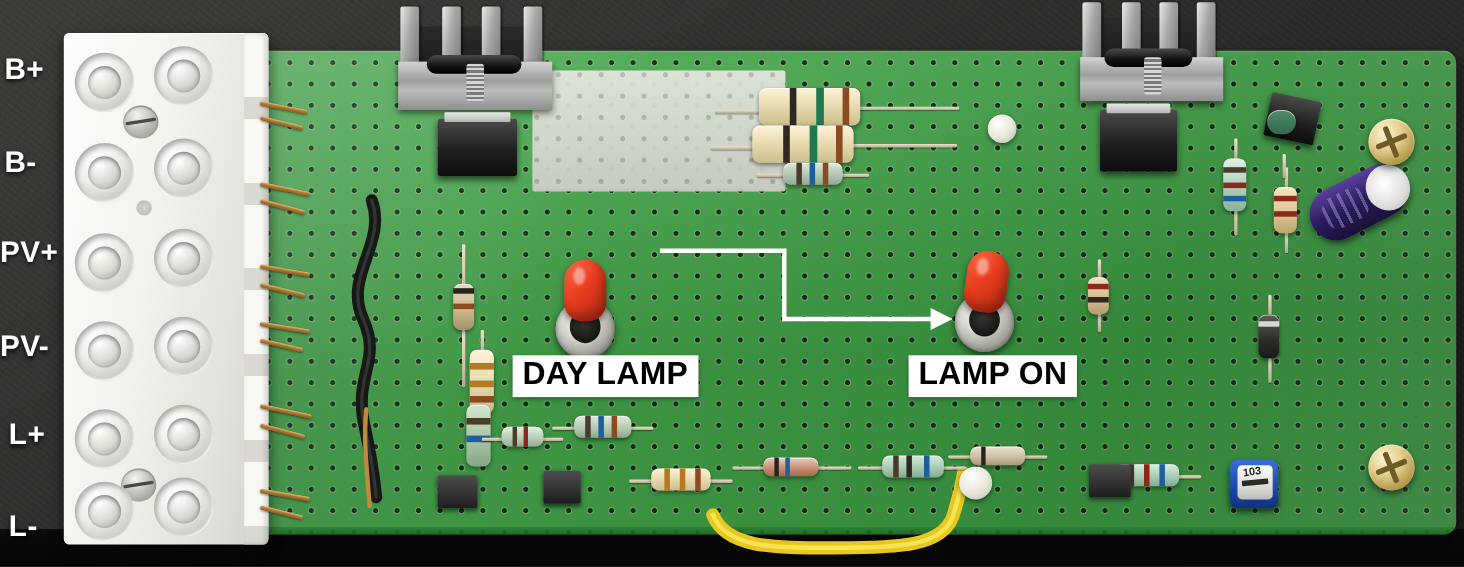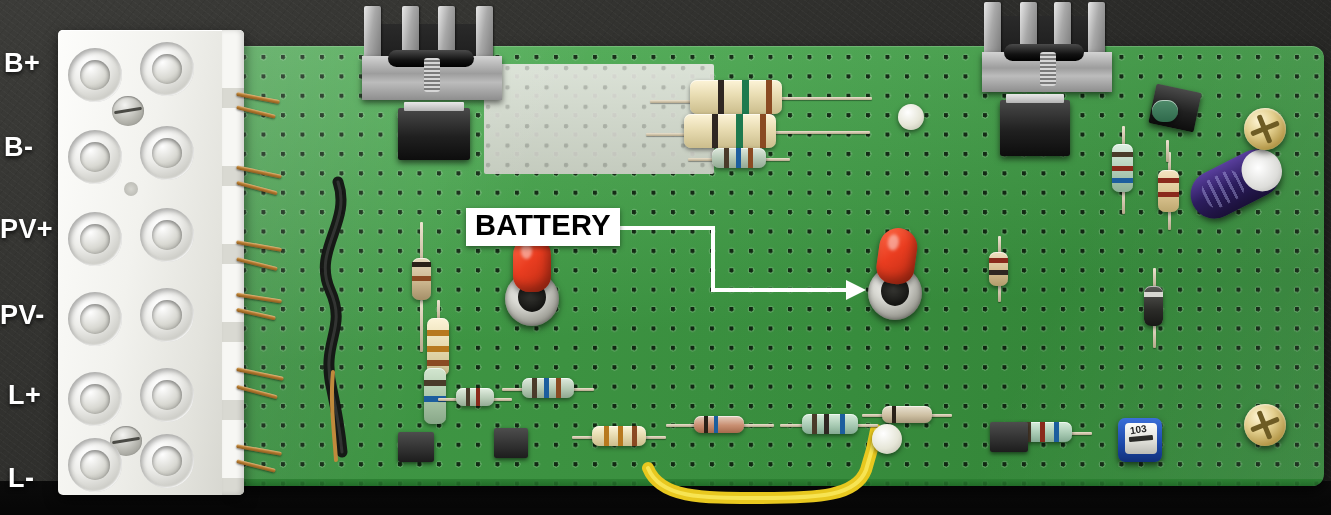--- a/index.html
+++ b/index.html
@@ -462,15 +462,16 @@
     <polygon points="866,290 846,280 846,300" fill="#ffffff"></polygon>
   </svg>
 
   <div class="tlabel" style="left:4px;top:48px;">B+</div>
   <div class="tlabel" style="left:4px;top:132px;">B-</div>
   <div class="tlabel" style="left:0px;top:214px;">PV+</div>
   <div class="tlabel" style="left:0px;top:300px;">PV-</div>
   <div class="tlabel" style="left:8px;top:380px;">L+</div>
   <div class="tlabel" style="left:8px;top:463px;">L-</div>
 
-  <div class="callout" style="left:466px;top:208px;">BATTERY</div>
+  <div class="callout" style="left:466px;top:323px;">DAY LAMP</div>
+  <div class="callout" style="left:826px;top:323px;">LAMP ON</div>
 
 </div>
 
 </body></html>

